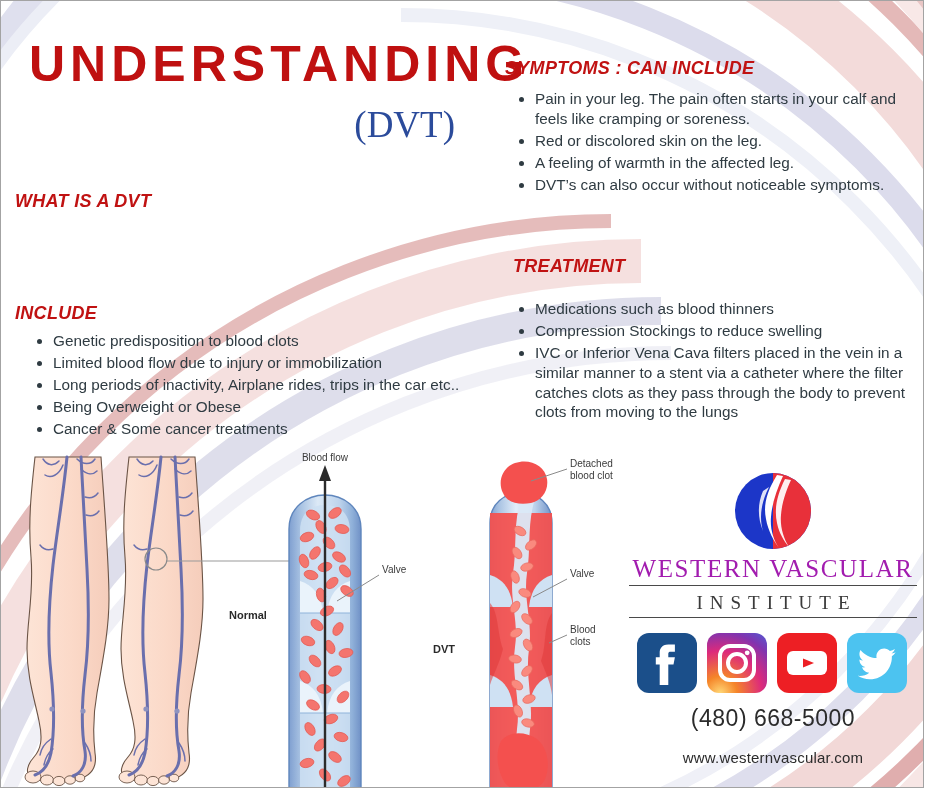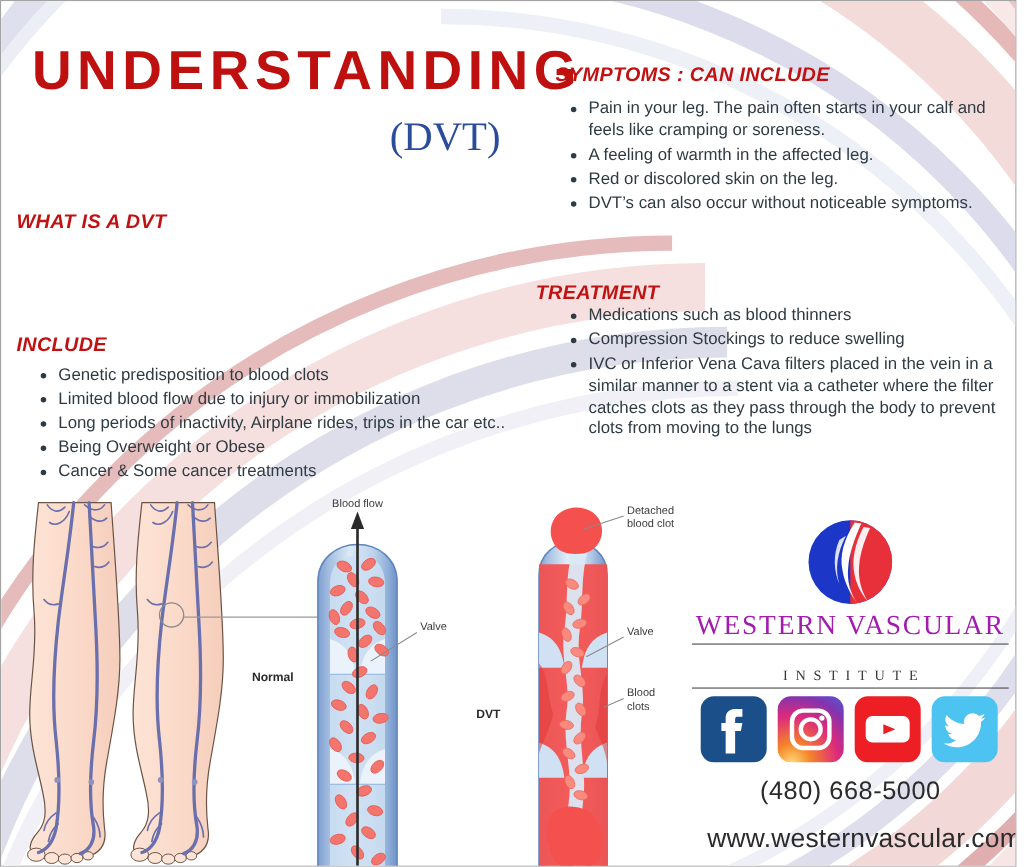--- a/index.html
+++ b/index.html
@@ -83,41 +83,41 @@
   .brand{position:absolute;left:616px;top:470px;width:312px;text-align:center;}
   .brand-mark{display:block;margin:0 auto;}
   .brand-name{
     font-family:"Liberation Serif",serif;
     font-size:25px;letter-spacing:1.6px;color:#a21caf;
     margin-top:4px;white-space:nowrap;
   }
   .brand-rule{height:1px;background:#4a4a4a;margin:2px 12px 0 12px;}
   .brand-sub{
     font-family:"Liberation Serif",serif;
-    font-size:13px;letter-spacing:7px;color:#3a3a3a;
-    padding-left:7px;margin-top:20px;text-align:center;
+    font-size:19px;letter-spacing:7px;color:#3a3a3a;
+    padding-left:7px;margin-top:6px;text-align:center;
   }
   .brand-rule2{height:1px;background:#4a4a4a;margin:3px 12px 0 12px;}
 
   .socials{
     position:absolute;left:636px;top:632px;width:270px;
     display:flex;justify-content:space-between;
   }
   .soc{width:60px;height:60px;border-radius:12px;position:relative;overflow:hidden;}
   .soc svg{position:absolute;left:0;top:0;}
 
   .phone{
     position:absolute;left:616px;top:704px;width:312px;text-align:center;
     font-family:"Liberation Sans",sans-serif;
     font-weight:normal;font-size:23px;color:#2b2b2b;letter-spacing:.5px;
   }
   .website{
-    position:absolute;left:616px;top:748px;width:312px;text-align:right;
+    position:absolute;left:616px;top:748px;width:312px;text-align:center;
     font-family:"Liberation Sans",sans-serif;
-    font-size:24px;color:#2b2b2b;letter-spacing:.2px;
+    font-size:15px;color:#2b2b2b;letter-spacing:.2px;
   }
 
   .lbl{font-family:"Liberation Sans",sans-serif;font-size:10px;fill:#3b3b3b;}
   .lbl-b{font-family:"Liberation Sans",sans-serif;font-size:11px;font-weight:bold;fill:#2a2a2a;}
 </style>
 </head>
 <body>
 
 <div id="poster">
 
@@ -182,28 +182,28 @@
     <li>Limited blood flow due to injury or immobilization</li>
     <li>Long periods of inactivity, Airplane rides, trips in the car etc..</li>
     <li>Being Overweight or Obese</li>
     <li>Cancer &amp; Some cancer treatments</li>
   </ul>
 
   <div class="sec-head" style="left:504px;top:57px;">SYMPTOMS : CAN INCLUDE</div>
 
   <ul class="bullets" style="position:absolute;left:512px;top:88px;width:408px;">
     <li>Pain in your leg. The pain often starts in your calf and feels like cramping or soreness.</li>
+    <li>Red or discolored skin on the leg.</li>
     <li>A feeling of warmth in the affected leg.</li>
-    <li>Red or discolored skin on the leg.</li>
     <li>DVT’s can also occur without noticeable symptoms.</li>
   </ul>
 
-  <div class="sec-head" style="left:486px;top:255px;">TREATMENT</div>
-
-  <ul class="bullets" style="position:absolute;left:512px;top:276px;width:408px;">
+  <div class="sec-head" style="left:512px;top:255px;">TREATMENT</div>
+
+  <ul class="bullets" style="position:absolute;left:512px;top:298px;width:408px;">
     <li>Medications such as blood thinners</li>
     <li>Compression Stockings to reduce swelling</li>
     <li>IVC or Inferior Vena Cava filters placed in the vein in a similar manner to a stent via a catheter where the filter catches clots as they pass through the body to prevent clots from moving to the lungs</li>
   </ul>
 
   <div class="illus">
     <svg width="660" height="336" viewBox="0 0 660 336">
       <defs>
         <linearGradient id="skinG" x1="0" y1="0" x2="1" y2="0">
           <stop offset="0" stop-color="#fde4d6"></stop>

